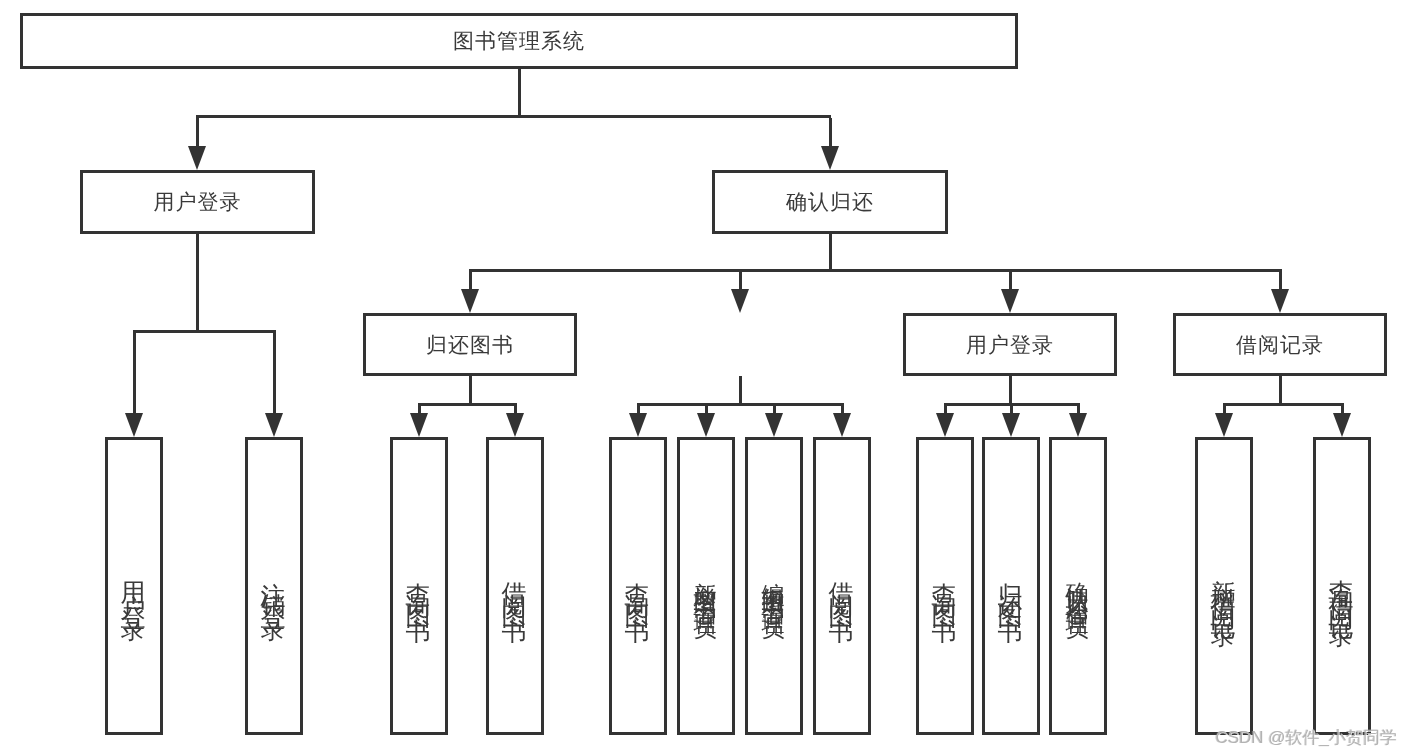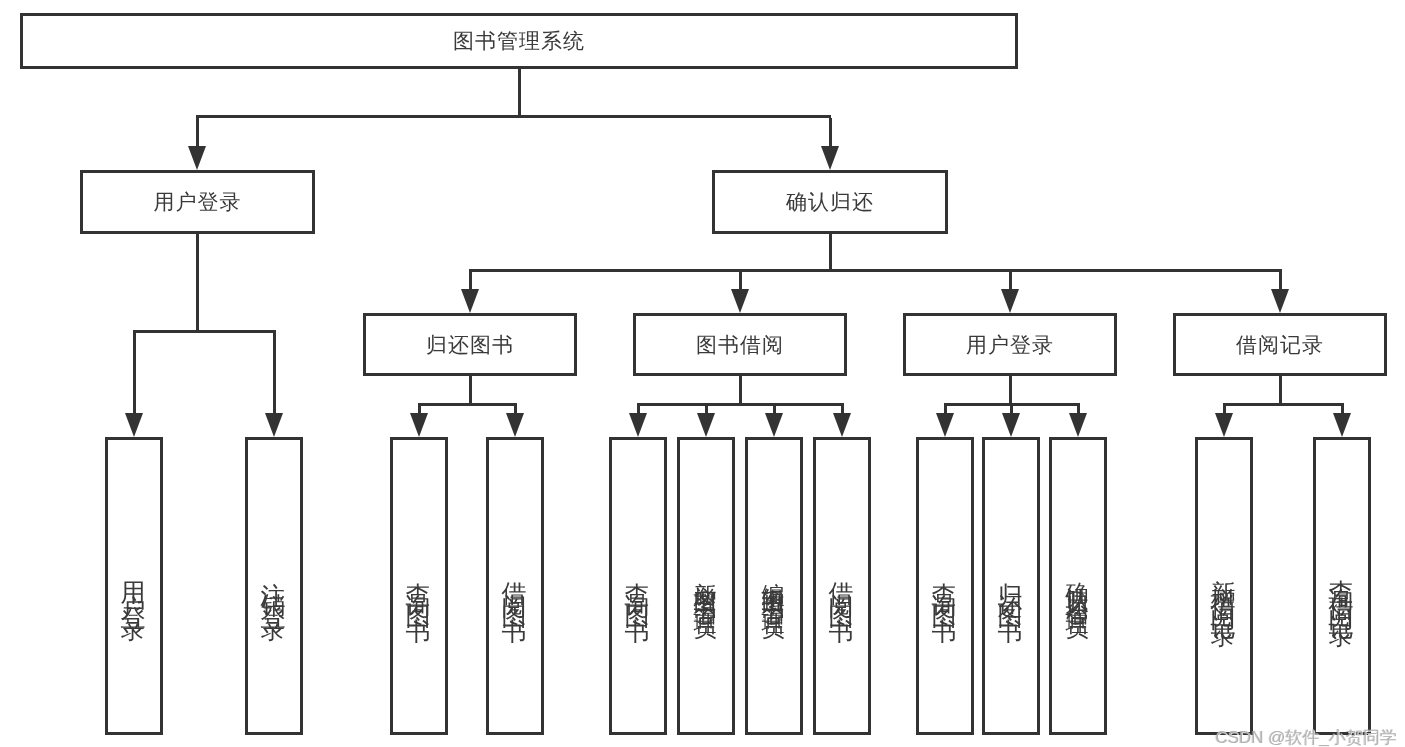--- a/index.html
+++ b/index.html
@@ -50,23 +50,20 @@
 
   <div class="box" style="left:80px;top:170px;width:235px;height:64px;">
     <span class="hlabel">用户登录</span>
   </div>
   <div class="box" style="left:712px;top:170px;width:236px;height:64px;">
     <span class="hlabel">确认归还</span>
   </div>
 
   <div class="box" style="left:363px;top:313px;width:214px;height:63px;">
     <span class="hlabel">归还图书</span>
-  </div>
-  <div class="box" style="left:633px;top:313px;width:214px;height:63px;">
-    <span class="hlabel">图书借阅</span>
   </div>
   <div class="box" style="left:903px;top:313px;width:214px;height:63px;">
     <span class="hlabel">用户登录</span>
   </div>
   <div class="box" style="left:1173px;top:313px;width:214px;height:63px;">
     <span class="hlabel">借阅记录</span>
   </div>
 
   <div class="box" style="left:105px;top:437px;width:58px;height:298px;">
     <span class="vlabel">用户登录</span>

